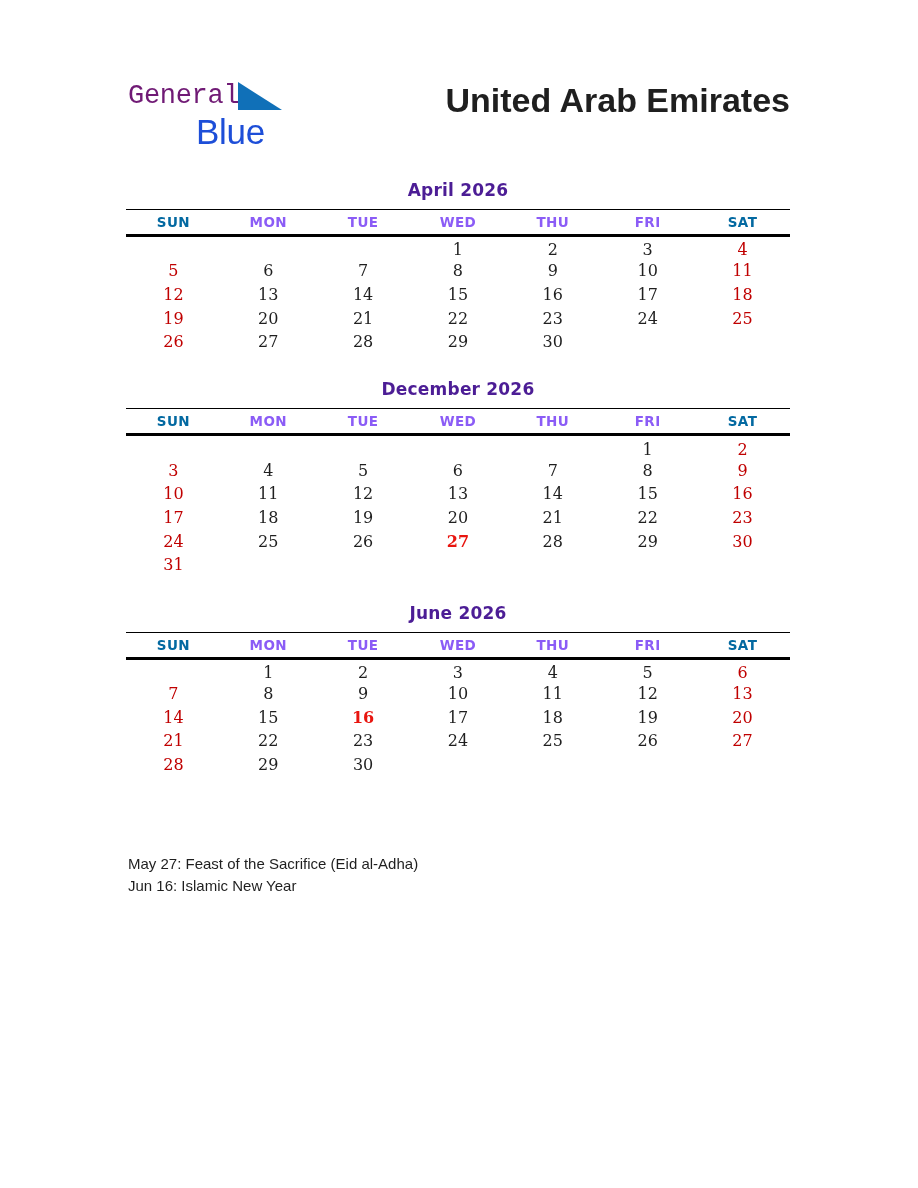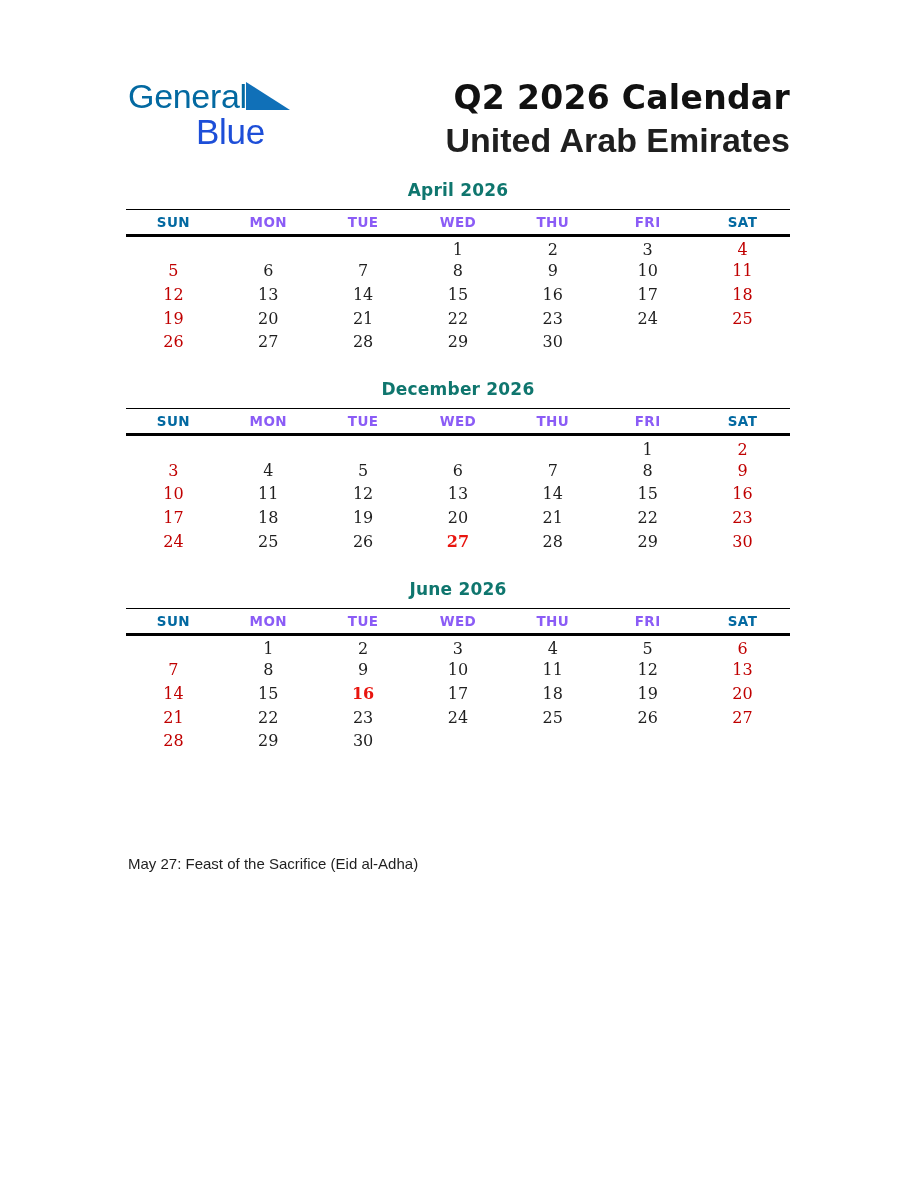--- a/index.html
+++ b/index.html
@@ -34,24 +34,24 @@
     width: 300px;
     height: 80px;
   }
   .logo-row1 {
     position: relative;
     height: 40px;
     line-height: 40px;
     white-space: nowrap;
   }
   .logo-general {
-    font-family: Liberation Sans, sans-serif;
-    font-size: 34px;
+    font-family: Liberation Mono, monospace;
+    font-size: 27px;
     font-weight: 400;
-    color: #0369a1;
+    color: #701a75;
     letter-spacing: -0.3px;
     vertical-align: top;
   }
   .logo-triangle {
     display: inline-block;
     width: 44px;
     height: 28px;
     vertical-align: top;
     margin-top: 6px;
     margin-left: -1px;
@@ -106,21 +106,21 @@
   }
   .month {
     width: 664px;
     margin-bottom: 26px;
   }
   .month-name {
     text-align: center;
     font-family: "DejaVu Sans", "Liberation Sans", sans-serif;
     font-size: 17px;
     font-weight: 700;
-    color: #0f766e;
+    color: #4c1d95;
     letter-spacing: 0.2px;
     padding-bottom: 9px;
   }
 
   table.month-table {
     width: 664px;
     border-collapse: collapse;
     table-layout: fixed;
   }
   table.month-table th,
@@ -191,21 +191,20 @@
       <span class="logo-general">General</span><span class="logo-triangle"><svg width="44" height="28" viewBox="0 0 44 28" xmlns="http://www.w3.org/2000/svg">
             <polygon points="0,0 44,28 0,28" fill="#1070B8"></polygon>
           </svg></span>
     </div>
     <div class="logo-row2">
       <span class="logo-blue">Blue</span>
     </div>
   </div>
 
   <div class="title-block">
-    <div class="cal-title">Q2 2026 Calendar</div>
     <div class="cal-subtitle">United Arab Emirates</div>
   </div>
 
 </div>
 
 <div class="months" id="months-container">
     <div class="month">
       <div class="month-name">April 2026</div>
       <table class="month-table">
         <thead class="dow-head">
@@ -321,20 +320,29 @@
           </tr>
           <tr>
             <td class="weekend">24</td>
             <td class="weekday">25</td>
             <td class="weekday">26</td>
             <td class="holiday">27</td>
             <td class="weekday">28</td>
             <td class="weekday">29</td>
             <td class="weekend">30</td>
           </tr>
+          <tr>
+            <td class="weekend">31</td>
+            <td class="empty">&nbsp;</td>
+            <td class="empty">&nbsp;</td>
+            <td class="empty">&nbsp;</td>
+            <td class="empty">&nbsp;</td>
+            <td class="empty">&nbsp;</td>
+            <td class="empty">&nbsp;</td>
+          </tr>
         </tbody>
       </table>
     </div>
     <div class="month">
       <div class="month-name">June 2026</div>
       <table class="month-table">
         <thead class="dow-head">
           <tr>
             <th class="dow-weekend">SUN</th>
             <th>MON</th>
@@ -391,13 +399,14 @@
             <td class="empty">&nbsp;</td>
             <td class="empty">&nbsp;</td>
           </tr>
         </tbody>
       </table>
     </div>
   </div>
 
 <div class="notes" id="notes-container">
     <div class="note-line">May 27: Feast of the Sacrifice (Eid al-Adha)</div>
+    <div class="note-line">Jun 16: Islamic New Year</div>
   </div>
 
 </body></html>

